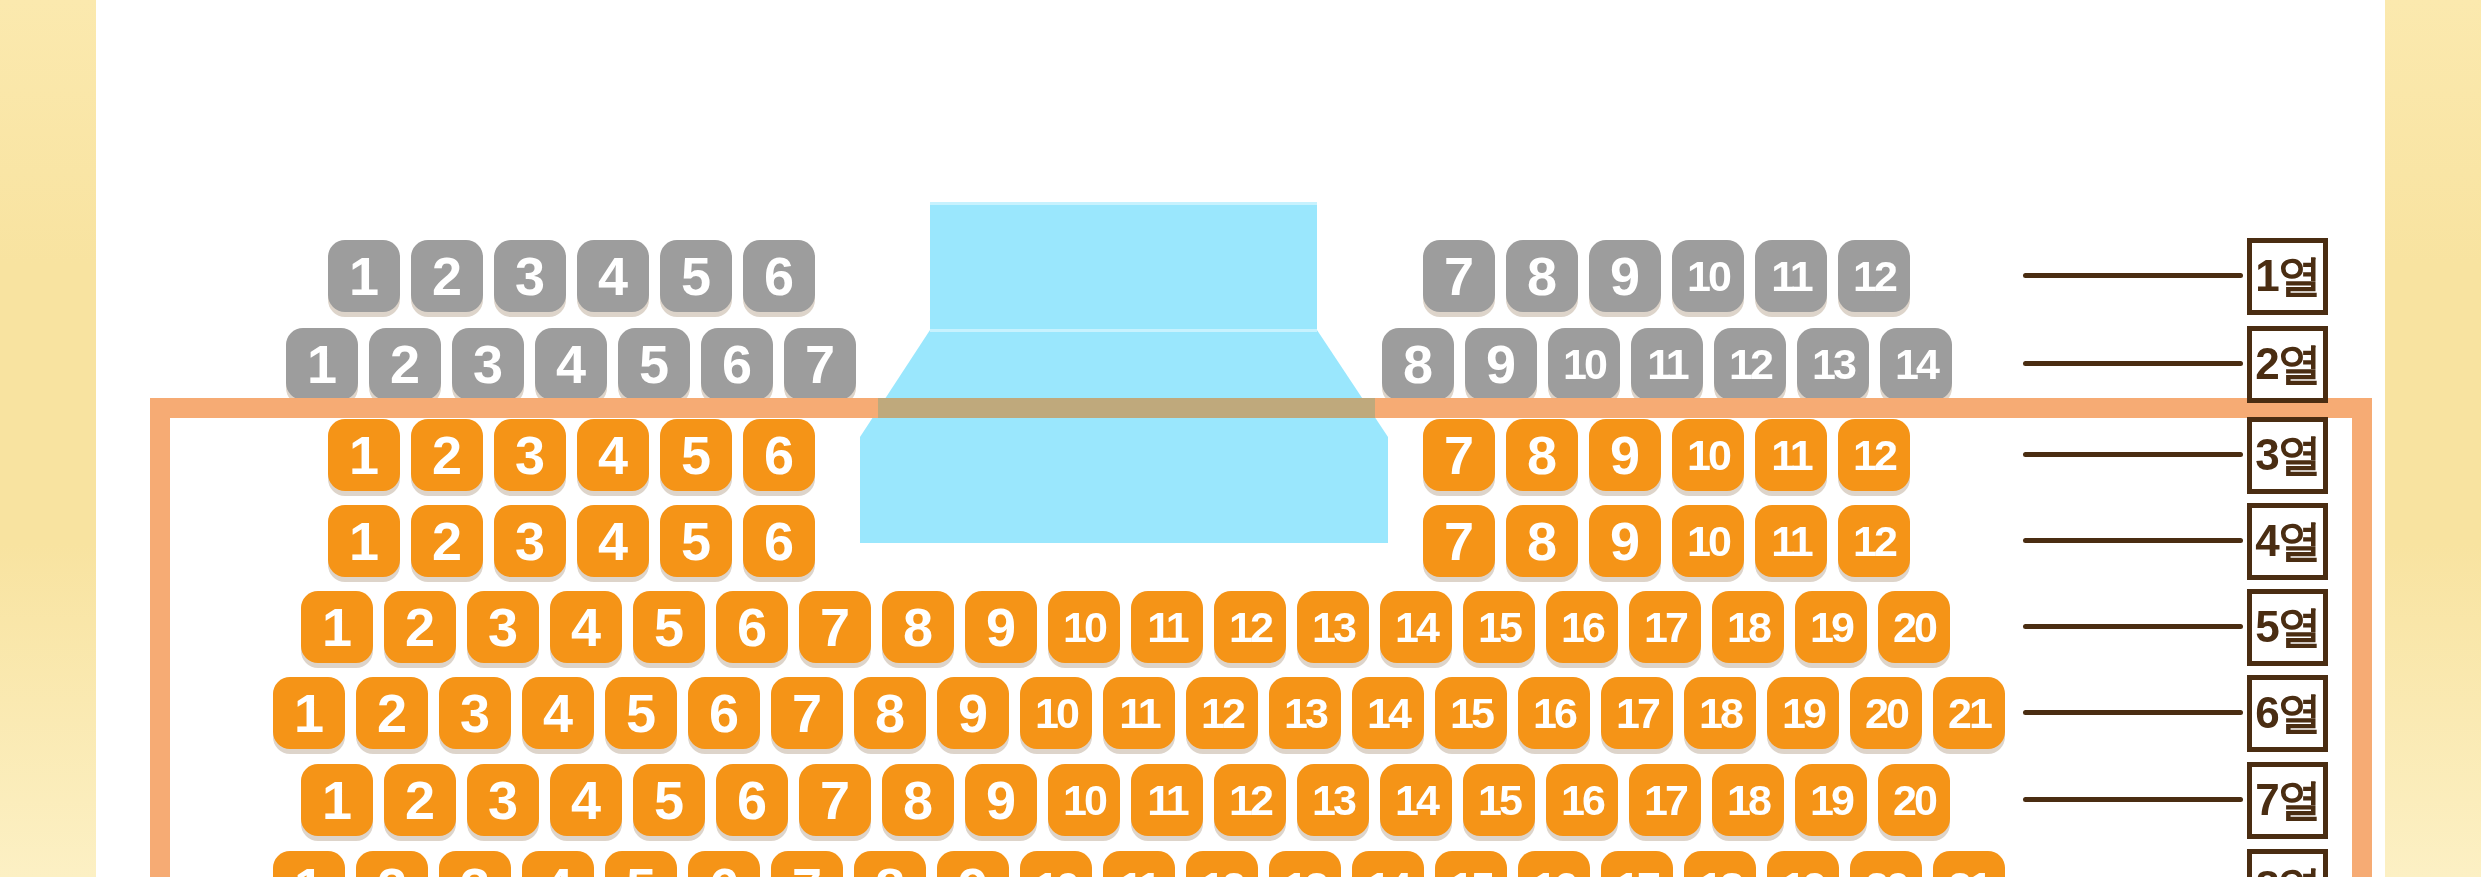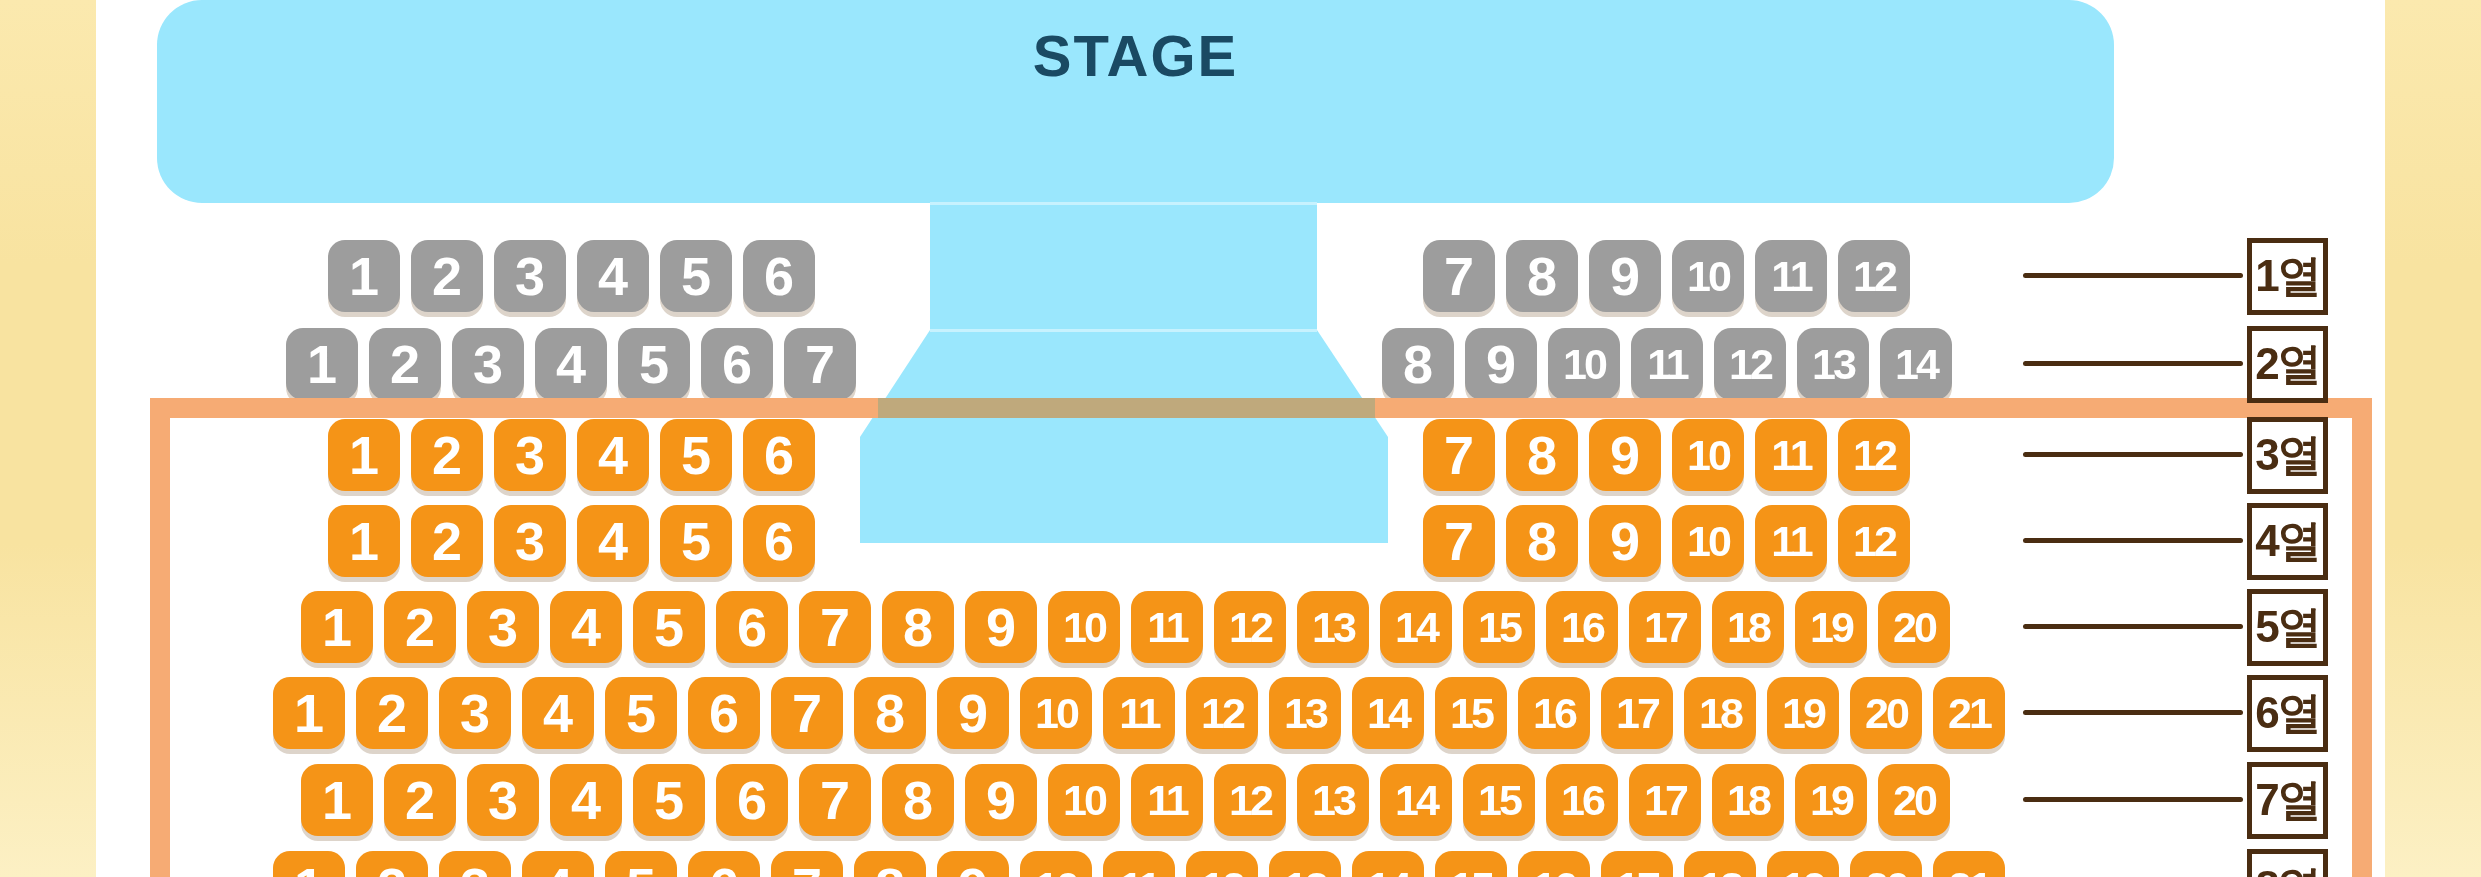--- a/index.html
+++ b/index.html
@@ -60,23 +60,20 @@
     font-weight:700; font-size:44px; letter-spacing:-2px; color:var(--brown);
   }
 </style>
 </head>
 <body>
 
 <div id="canvas">
   <div class="strip left"></div>
   <div class="strip right"></div>
 
-  <div class="stage">
-    <div class="stage-label">STAGE</div>
-  </div>
   <div class="runway-top"></div>
   <div class="runway-flare"></div>
   <div class="seam" style="top:202px"></div>
   <div class="seam" style="top:329px"></div>
 
   <div class="section-outline"></div>
   <div class="tan-bar"></div>
 
   <div id="seat-rows">
       <div class="seat unavailable" style="left: 328px; top: 240px;">1</div>

